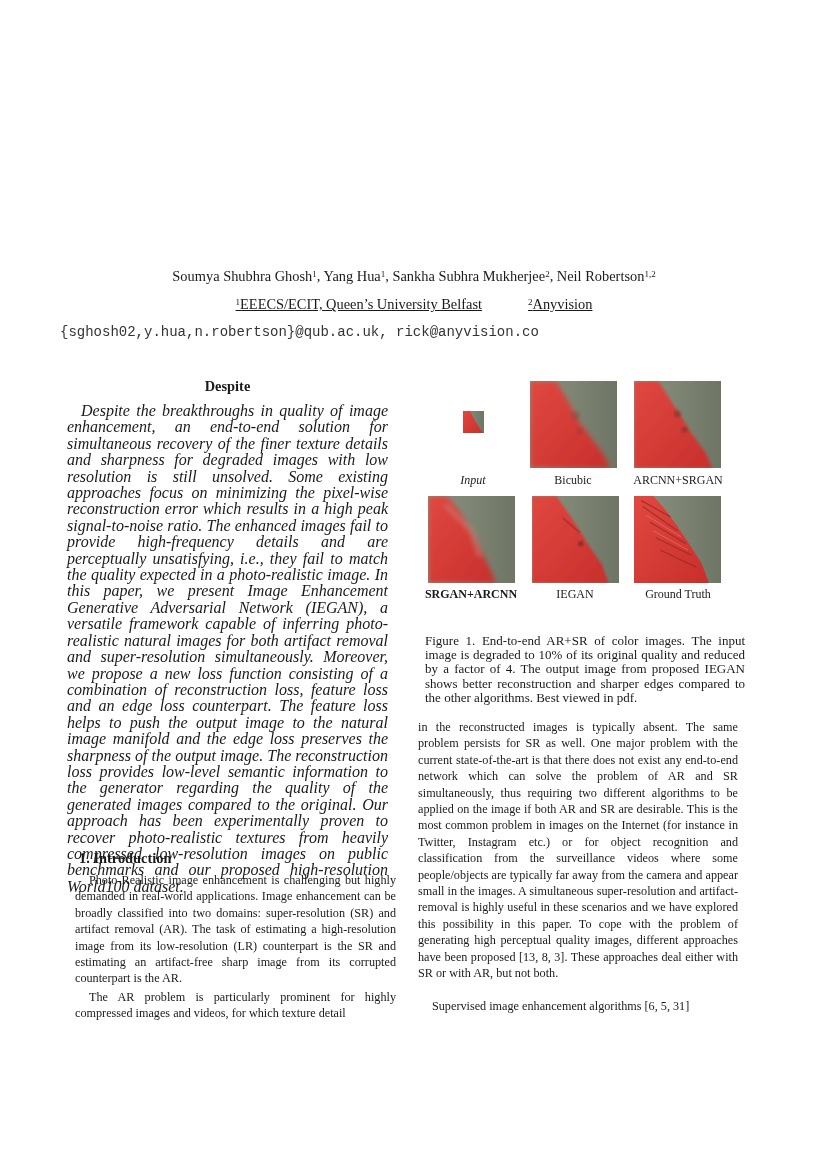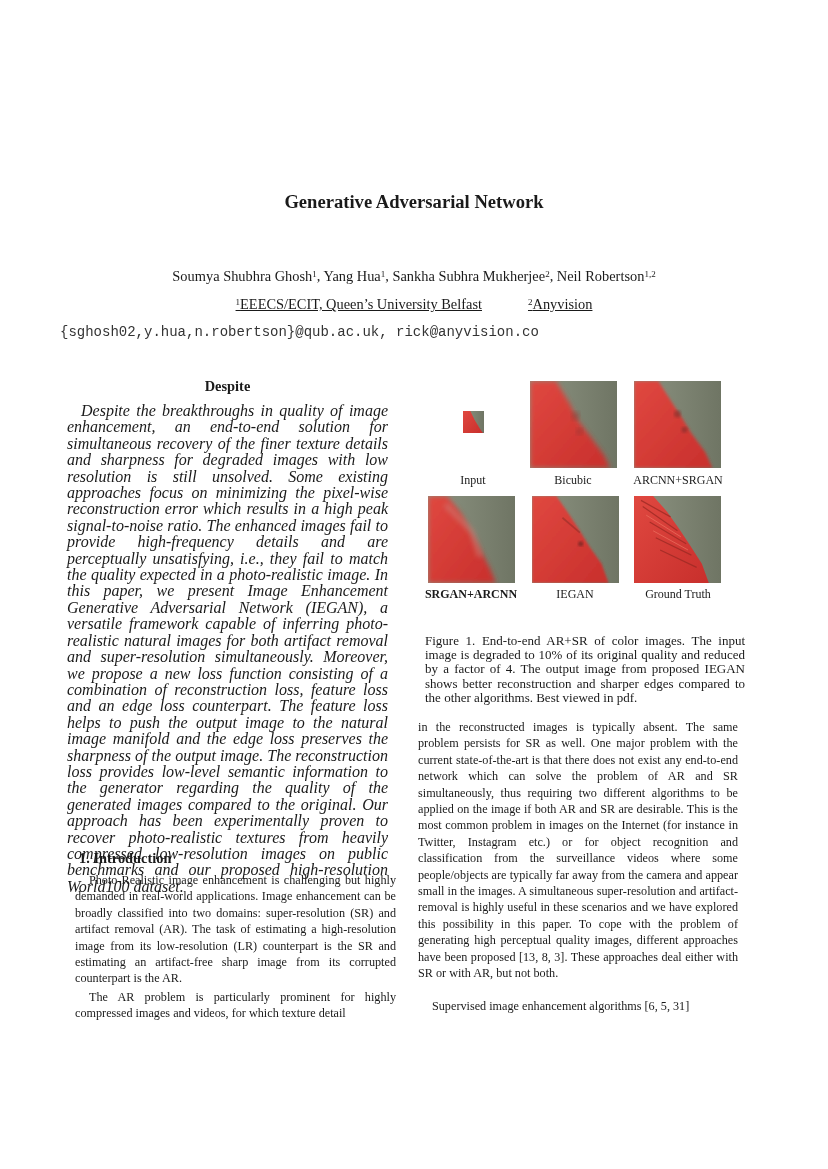--- a/index.html
+++ b/index.html
@@ -61,21 +61,20 @@
     position: absolute; left: 418px; width: 320px;
     font-size: 12.2px; line-height: 16.4px; text-align: justify; margin: 0;
   }
   .rp1 { top: 719px; }
   .rp2 { top: 998px; text-indent: 14px; }
 </style>
 </head>
 <body>
 
 <div class="title">
-  <div>Generative Adversarial Network</div>
 </div>
 
 <div class="authors">
   <span>Soumya Shubhra Ghosh</span><sup>1</sup>,
   <span>Yang Hua</span><sup>1</sup>,
   <span>Sankha Subhra Mukherjee</span><sup>2</sup>,
   <span>Neil Robertson</span><sup>1,2</sup>
 </div>
 
 <div class="affil">
@@ -113,21 +112,21 @@
         </filter>
     </defs>
   </svg>
 
   <div class="img" style="left:45px; top:33px; width:21px; height:22px;">
     <svg viewBox="0 0 100 100" preserveAspectRatio="none">
       <rect width="100" height="100" fill="url(#bgGrad)"></rect>
       <path d="M0 0 L35 0 L55 40 L80 80 L95 100 L0 100 Z" fill="url(#redGrad)" filter="url(#blurM)"></path>
     </svg>
   </div>
-  <div class="cap-label" style="left:3px; top:95px;">Input</div>
+  <div class="cap-label" style="left:3px; top:95px;font-style:italic;">Input</div>
 
   <div class="img" style="left:112px; top:3px; width:87px; height:87px;">
     <svg viewBox="0 0 100 100" preserveAspectRatio="none">
       <rect width="100" height="100" fill="url(#bgGrad)"></rect>
       <path d="M0 0 L30 0 L45 25 L55 45 L68 62 L85 85 L92 100 L0 100 Z" fill="url(#redGrad)" filter="url(#blurS)"></path>
       <circle cx="52" cy="40" r="5" fill="#8a3a34" opacity="0.5" filter="url(#blurS)"></circle>
       <circle cx="57" cy="58" r="4" fill="#8a3a34" opacity="0.5" filter="url(#blurS)"></circle>
     </svg>
   </div>
   <div class="cap-label" style="left:103px; top:95px;">Bicubic</div>

